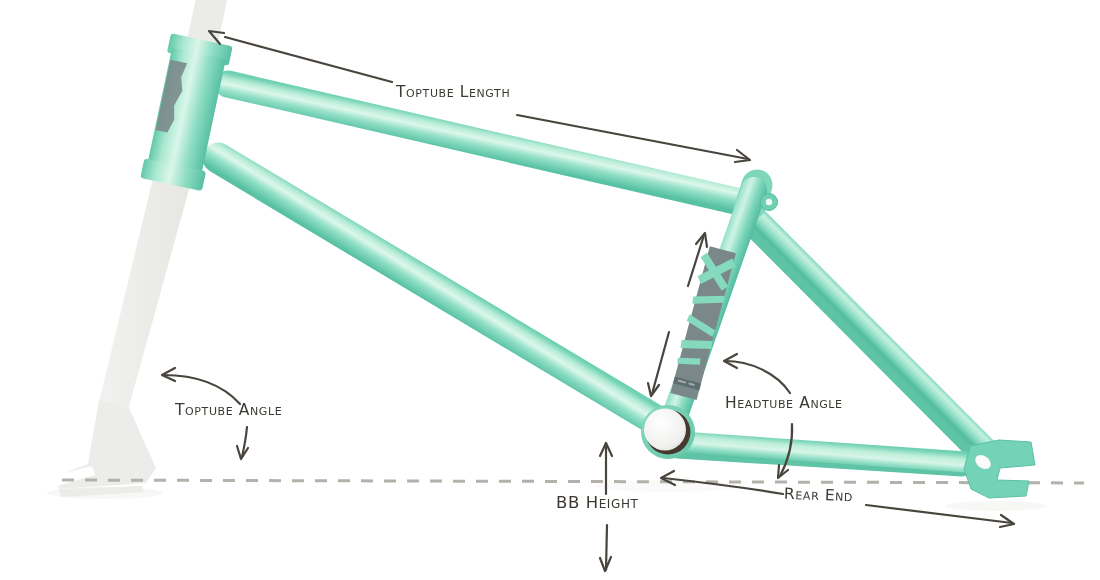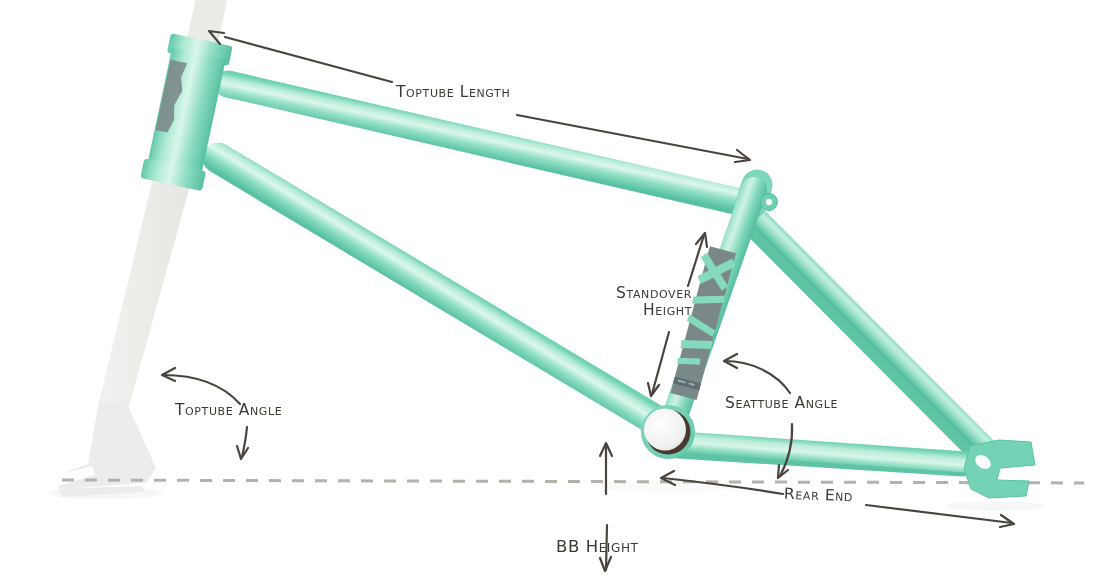--- a/index.html
+++ b/index.html
@@ -183,26 +183,22 @@
       <path d="M783,494 C741,487 700,482 663,478"></path>
       <path d="M675,485 L661,478 L674,471"></path>
       <path d="M866,505 L1012,523"></path>
       <path d="M1001,515 L1014,524 L1000,527"></path>
     </g>
   </g>
 </svg>
 
 <div class="label" style="left:396px;top:84px;">Toptube Length</div>
 
-<div class="label two-line" style="left:588px;top:285px;width:104px;">
-  <span>Standover</span><br>
-  <span>Height</span>
+
+<div class="label" style="left:175px;top:402px;">Toptube Angle</div>
+
+<div class="label" style="left:725px;top:395px;">Headtube Angle</div>
+
+<div class="label bb" style="left:556px;top:494px;">BB Height</div>
+
+<div class="label rear" style="left:784px;top:487px;">Rear End</div>
+
 </div>
 
-<div class="label" style="left:175px;top:402px;">Toptube Angle</div>
-
-<div class="label" style="left:725px;top:395px;">Seattube Angle</div>
-
-<div class="label bb" style="left:556px;top:494px;margin-top:44px;">BB Height</div>
-
-<div class="label rear" style="left:784px;top:487px;">Rear End</div>
-
-</div>
-
 </body></html>

